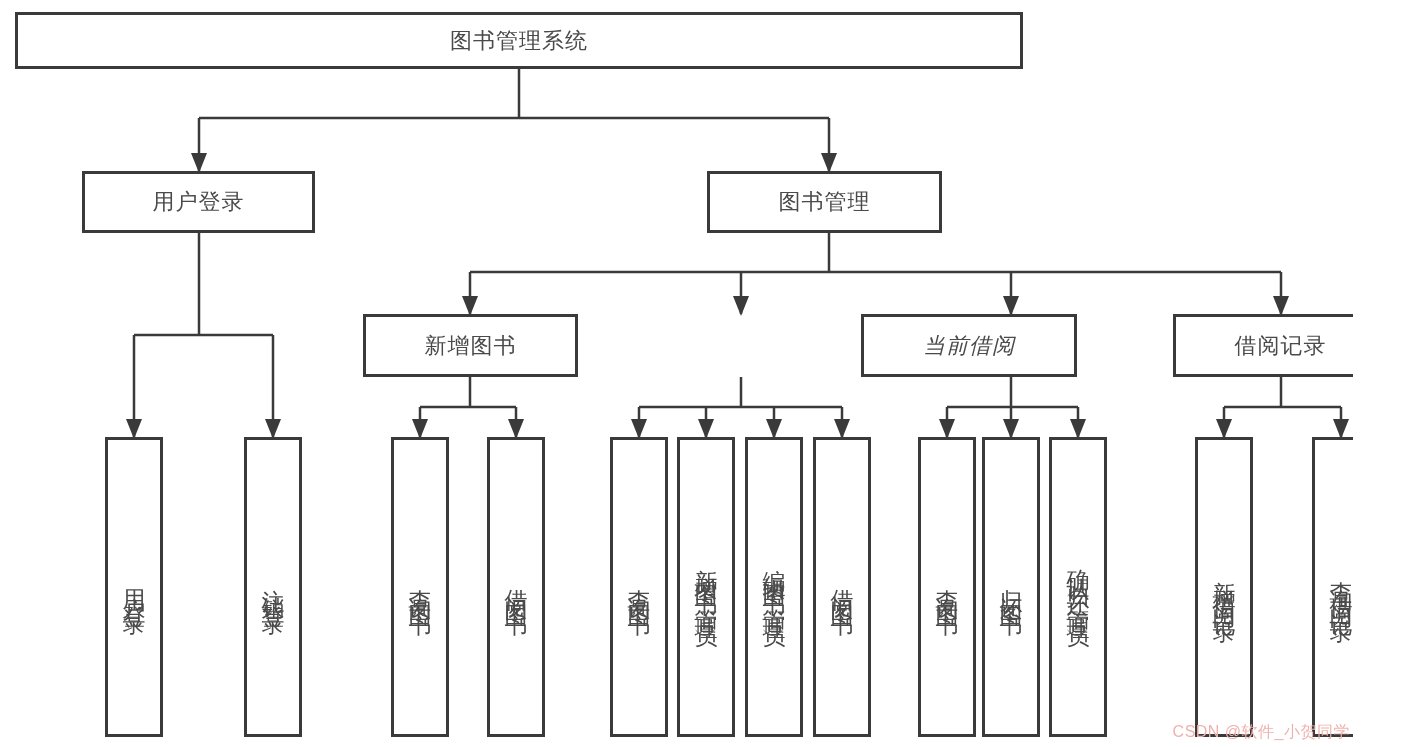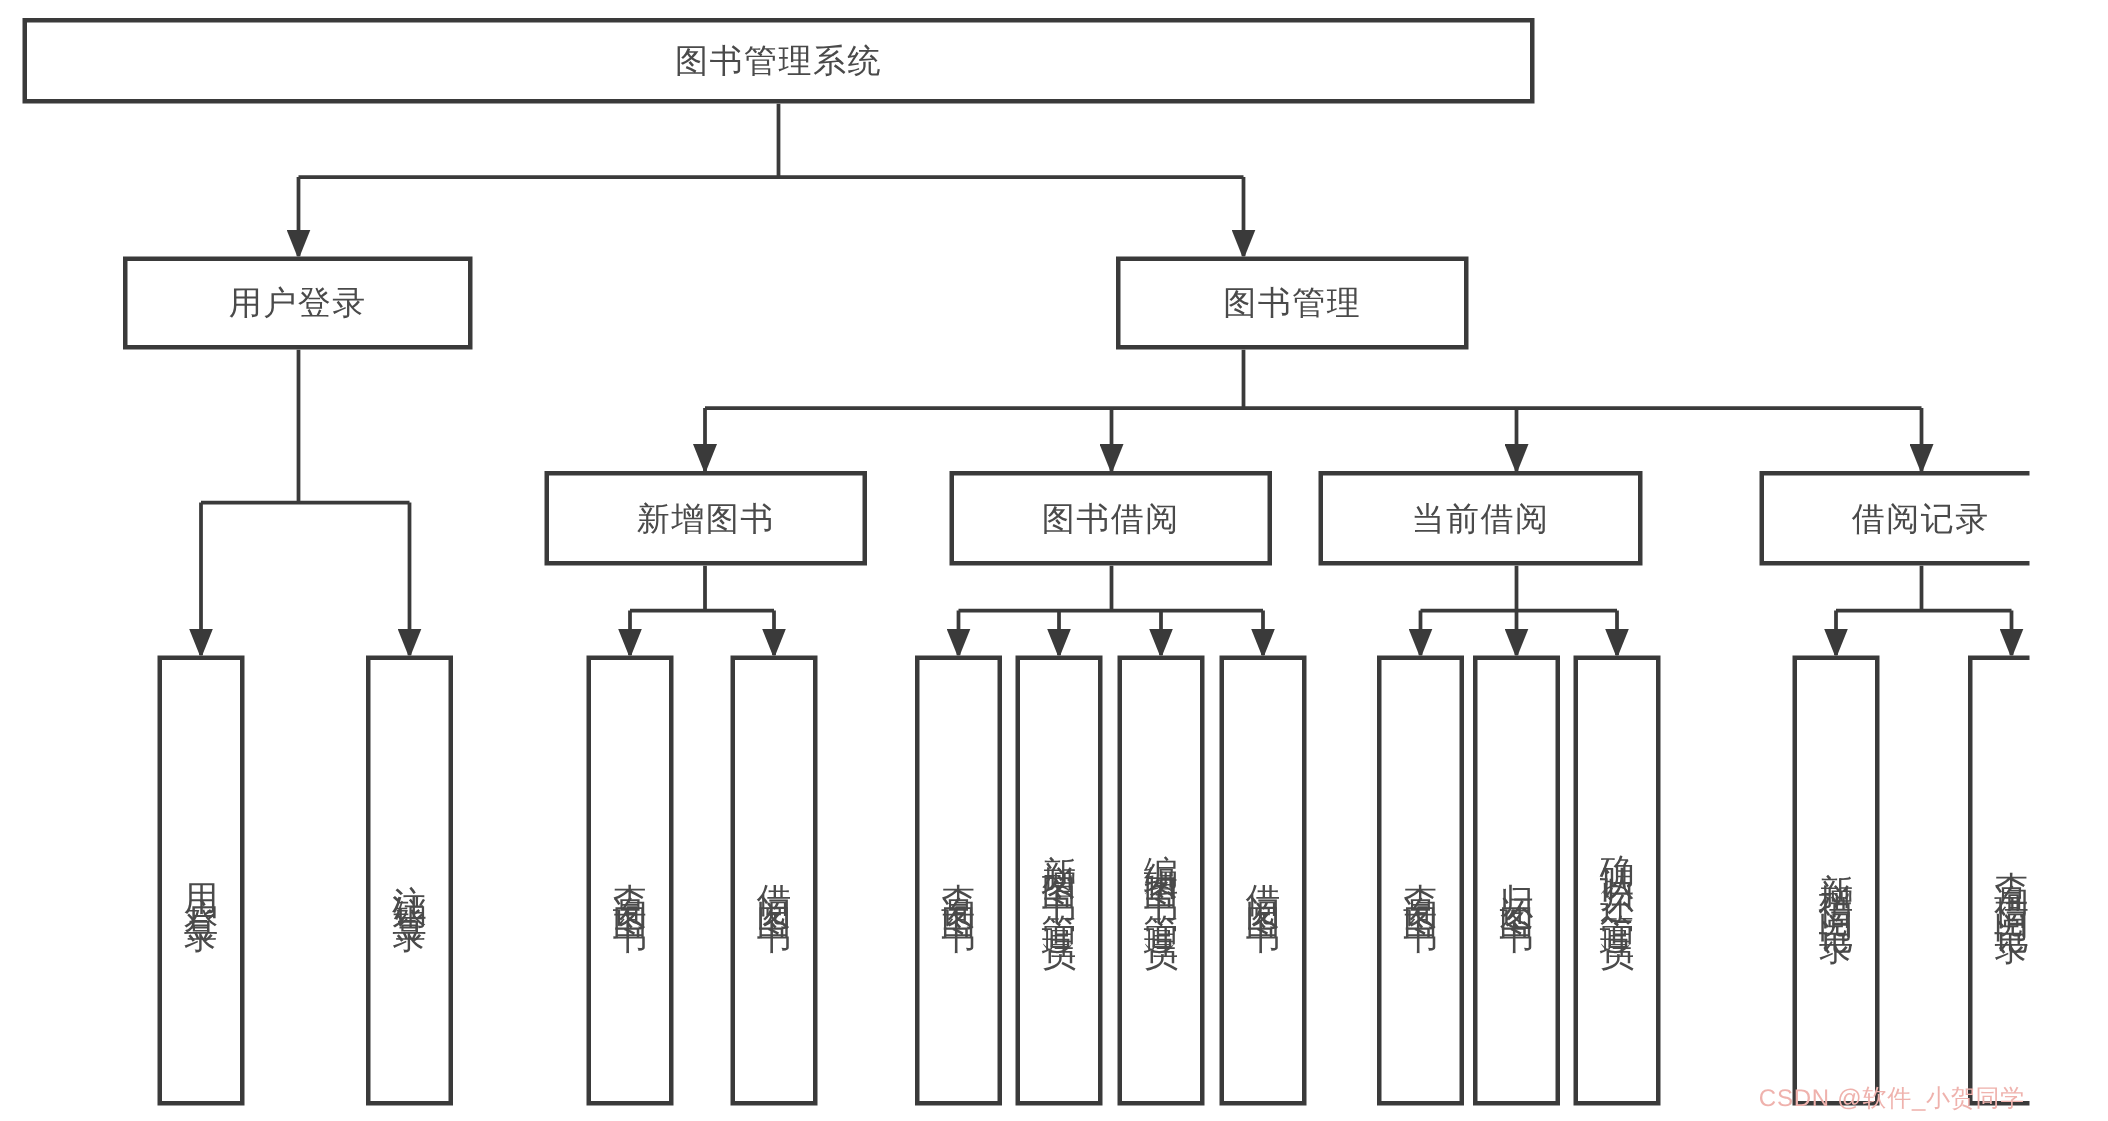--- a/index.html
+++ b/index.html
@@ -26,25 +26,25 @@
     text-orientation:mixed;
     font-size:23px;
     letter-spacing:8px;
     line-height:1;
     white-space:nowrap;
   }
   
   .n-root{left:15px;top:12px;width:1008px;height:57px;}
   
   .n-user-login{left:82px;top:171px;width:233px;height:62px;}
-  .n-book-mgmt{left:744px;top:171px;width:235px;height:62px;}
+  .n-book-mgmt{left:707px;top:171px;width:235px;height:62px;}
   
   .n-recommend{left:363px;top:314px;width:215px;height:63px;}
   .n-borrow{left:633px;top:314px;width:215px;height:63px;}
-  .n-current{left:879px;top:314px;width:216px;height:63px;}
+  .n-current{left:861px;top:314px;width:216px;height:63px;font-style:italic;}
   .n-records{left:1173px;top:314px;width:215px;height:63px;}
   
   .lf1{left:105px;}  .lf2{left:244px;}
   .lf3{left:391px;}  .lf4{left:487px;}
   .lf5{left:610px;}  .lf6{left:677px;}
   .lf7{left:745px;}  .lf8{left:813px;}
   .lf9{left:918px;}  .lf10{left:982px;} .lf11{left:1049px;}
   .lf12{left:1195px;}.lf13{left:1312px;}
   .watermark{
     position:absolute;
@@ -110,23 +110,20 @@
   <div class="box hbox n-user-login">
     <span>用户登录</span>
   </div>
   <div class="box hbox n-book-mgmt">
     <span>图书管理</span>
   </div>
 
   <div class="box hbox n-recommend">
     <span>新增图书</span>
   </div>
-  <div class="box hbox n-borrow">
-    <span>图书借阅</span>
-  </div>
   <div class="box hbox n-current">
     <span>当前借阅</span>
   </div>
   <div class="box hbox n-records">
     <span>借阅记录</span>
   </div>
 
   <div class="box vbox lf1">
     <span class="vlabel">用户登录</span>
   </div>

